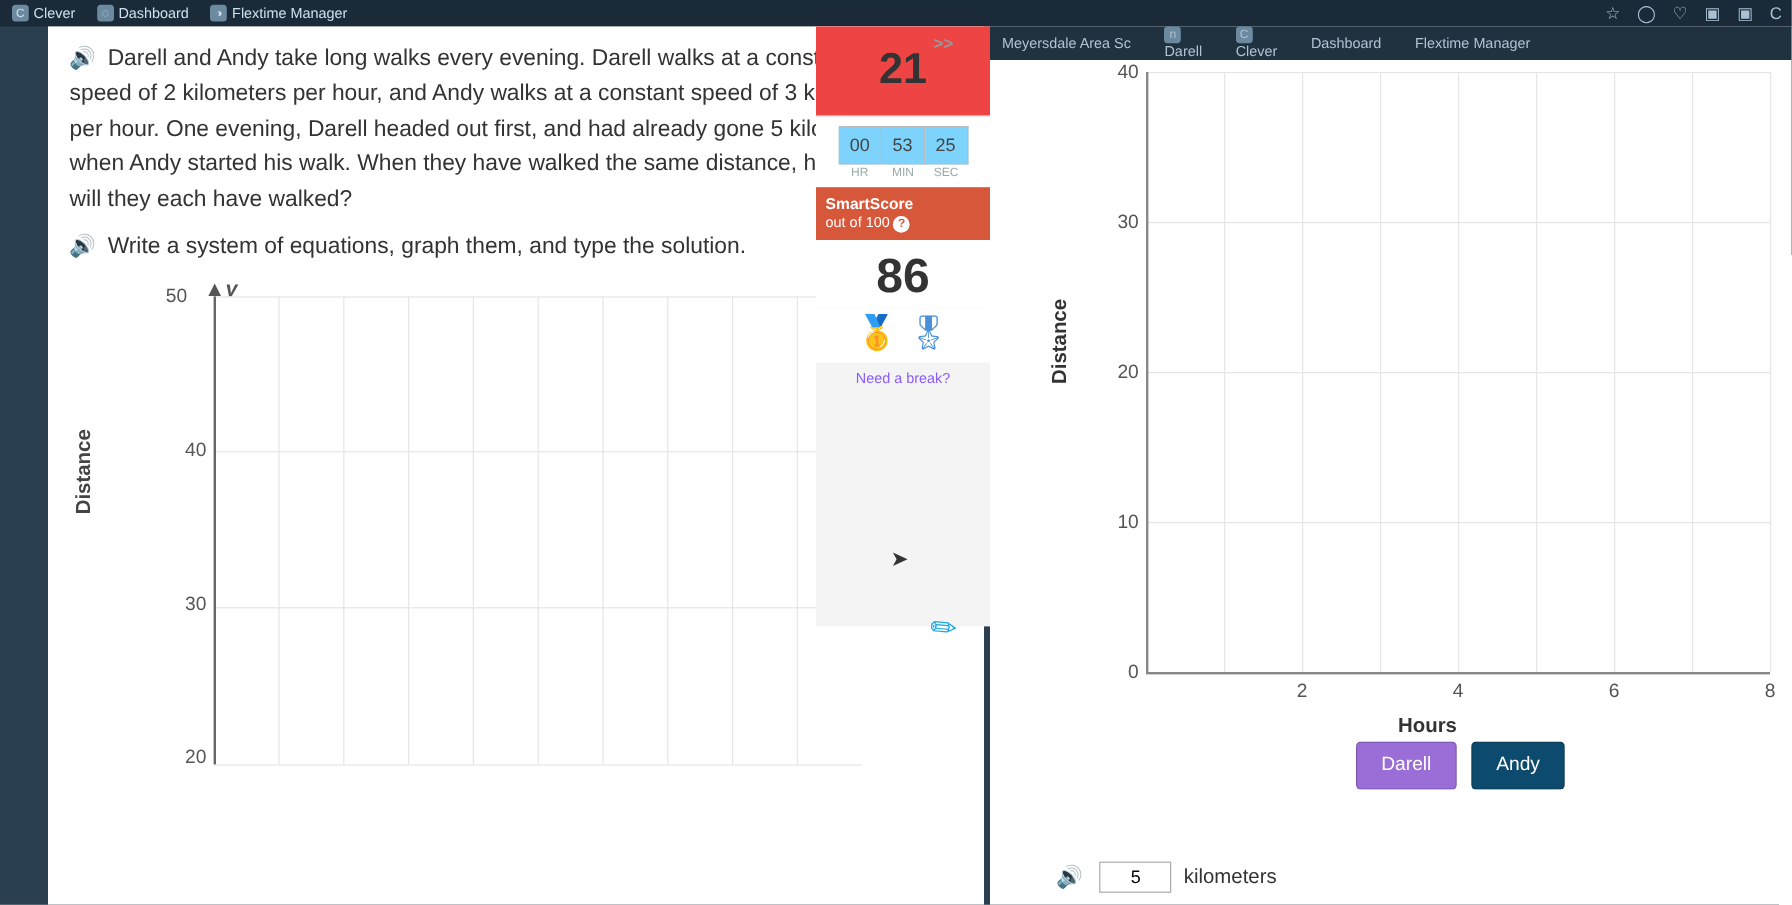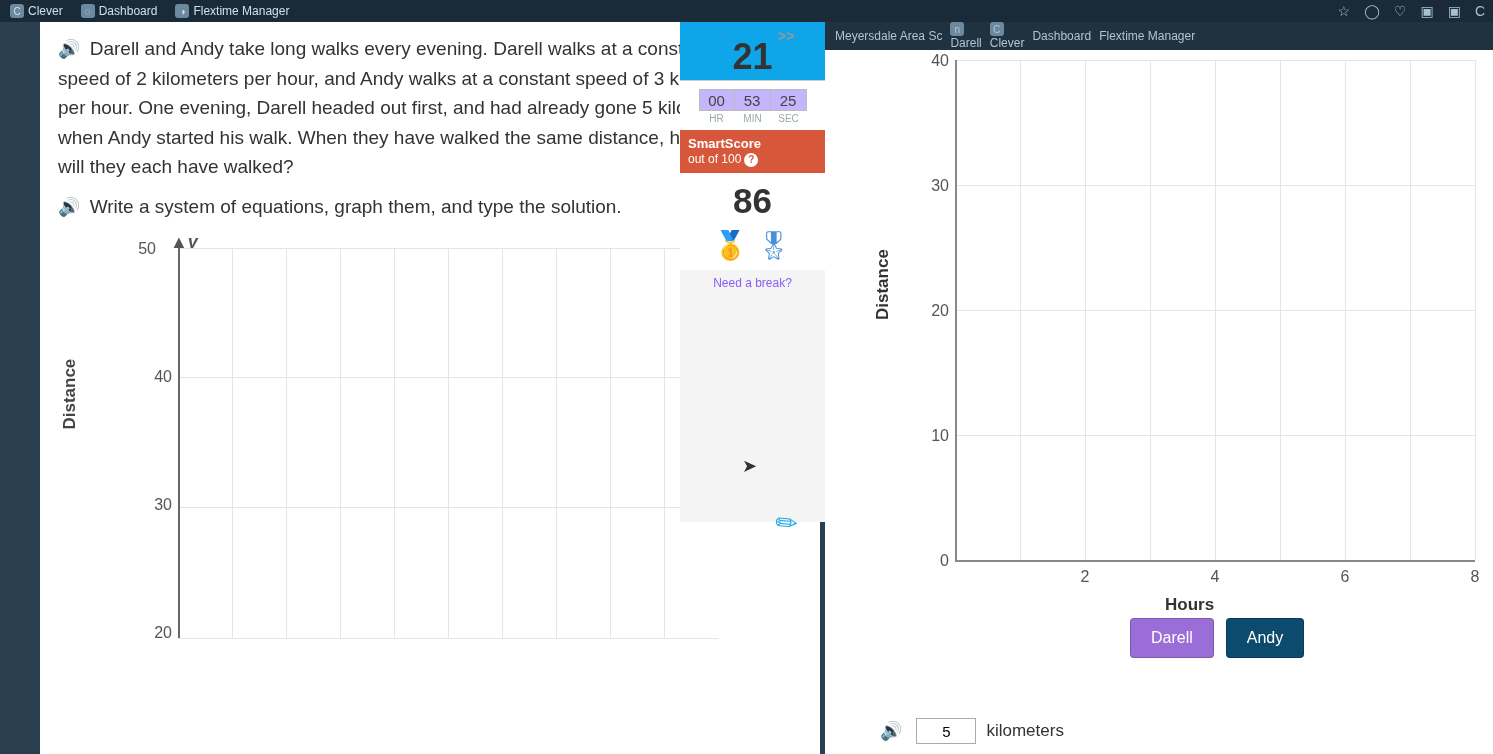--- a/index.html
+++ b/index.html
@@ -21,39 +21,39 @@
   .grid { position:absolute; left:78px; top:14px; width:540px; height:390px; background:#fff; }
   .grid::before, .grid::after { content:''; position:absolute; background:#eee; }
   .gridlines { position:absolute; inset:0; }
   .gridlines .vline { position:absolute; top:0; bottom:0; width:1px; background:#e5e5e5; }
   .gridlines .hline { position:absolute; left:0; right:0; height:1px; background:#e5e5e5; }
   .axis-line-v { position:absolute; left:78px; top:14px; width:2px; height:390px; background:#666; }
   .tick-label { position:absolute; font-size:16px; color:#555; text-align:right; width:30px; }
 
   
   .score-panel { position:absolute; top:22px; left:680px; width:145px; height:500px; background:#f4f4f4; display:flex; flex-direction:column; align-items:stretch; }
-  .score-panel .big-num { background:#0ea5e9; font-size:36px; font-weight:bold; text-align:center; padding:14px 0 2px; color:#333; border-bottom:1px solid #ccc;}
+  .score-panel .big-num { background:#ef4444; font-size:36px; font-weight:bold; text-align:center; padding:14px 0 18px; color:#333; border-bottom:1px solid #ccc;}
   .score-panel .time-header { background:#2f8ad8; color:#fff; text-align:center; font-size:14px; padding:8px 0; font-weight:bold; }
   .score-panel .time-cells { display:flex; justify-content:center; gap:0; padding:8px 8px 2px; background:#fff; }
-  .time-cell { width:36px; height:22px; border:1px solid #bbb; background:#c4b5fd; display:flex; align-items:center; justify-content:center; font-size:15px; color:#444; }
+  .time-cell { width:36px; height:32px; border:1px solid #bbb; background:#7dd3fc; display:flex; align-items:center; justify-content:center; font-size:15px; color:#444; }
   .time-cell + .time-cell { border-left:none; }
   .time-labels { display:flex; justify-content:center; gap:0; font-size:10px; color:#9aa; padding:0 8px 6px; background:#fff; }
   .time-labels span { width:36px; text-align:center; }
   .smart-header { background:#d6573a; color:#fff; font-size:12px; padding:6px 8px; line-height:1.2; }
   .smart-header b { font-size:13px; }
   .help-circle { display:inline-block; width:14px; height:14px; border-radius:50%; background:#fff; color:#d6573a; font-size:10px; text-align:center; line-height:14px; margin-left:3px; font-weight:bold; }
-  .smart-score { background:#fff; font-size:35px; font-weight:bold; text-align:center; padding:8px 0 4px; color:#333; }
+  .smart-score { background:#fff; font-size:40px; font-weight:bold; text-align:center; padding:8px 0 4px; color:#333; }
   .ribbons { background:#fff; text-align:center; padding:4px 0 8px; font-size:28px; }
   .need-break { font-size:12px; color:#8b5cf6; text-align:center; padding:6px 0; cursor:pointer; }
   .cursor-icon { position:absolute; left:742px; top:455px; font-size:18px; color:#333; }
   .pencil { position:absolute; left:776px; top:508px; color:#1ba9e6; font-size:26px; transform:rotate(-40deg); }
 
   
   .right-panel { position:absolute; top:22px; left:825px; right:0; bottom:0; background:#fff; }
-  .right-taskbar { position:absolute; top:0; left:0; right:0; height:28px; background:#203140; display:flex; align-items:center; color:#b0c4d4; font-size:12px; padding:0 10px; gap:8px; }
+  .right-taskbar { position:absolute; top:0; left:0; right:0; height:28px; background:#203140; display:flex; align-items:center; color:#b0c4d4; font-size:12px; padding:0 10px; gap:28px; }
   .rgraph-wrap { position:absolute; top:28px; left:40px; right:20px; height:560px; }
   .rgrid { position:absolute; left:90px; top:10px; width:520px; height:500px; background:#fff; }
   .rgridlines { position:absolute; inset:0; }
   .rgridlines .vline { position:absolute; top:0; bottom:0; width:1px; background:#e5e5e5; }
   .rgridlines .hline { position:absolute; left:0; right:0; height:1px; background:#e5e5e5; }
   .r-axis-v { position:absolute; left:90px; top:10px; width:2px; height:500px; background:#888; }
   .r-axis-h { position:absolute; left:90px; top:510px; height:2px; width:520px; background:#888; }
   .r-ylbl { position:absolute; font-size:16px; color:#555; text-align:right; width:30px; }
   .r-xlbl { position:absolute; font-size:16px; color:#555; text-align:center; width:20px; }
   .r-ytitle { position:absolute; left:8px; top:270px; transform:rotate(-90deg); transform-origin:left top; font-size:17px; font-weight:600; color:#333; }

